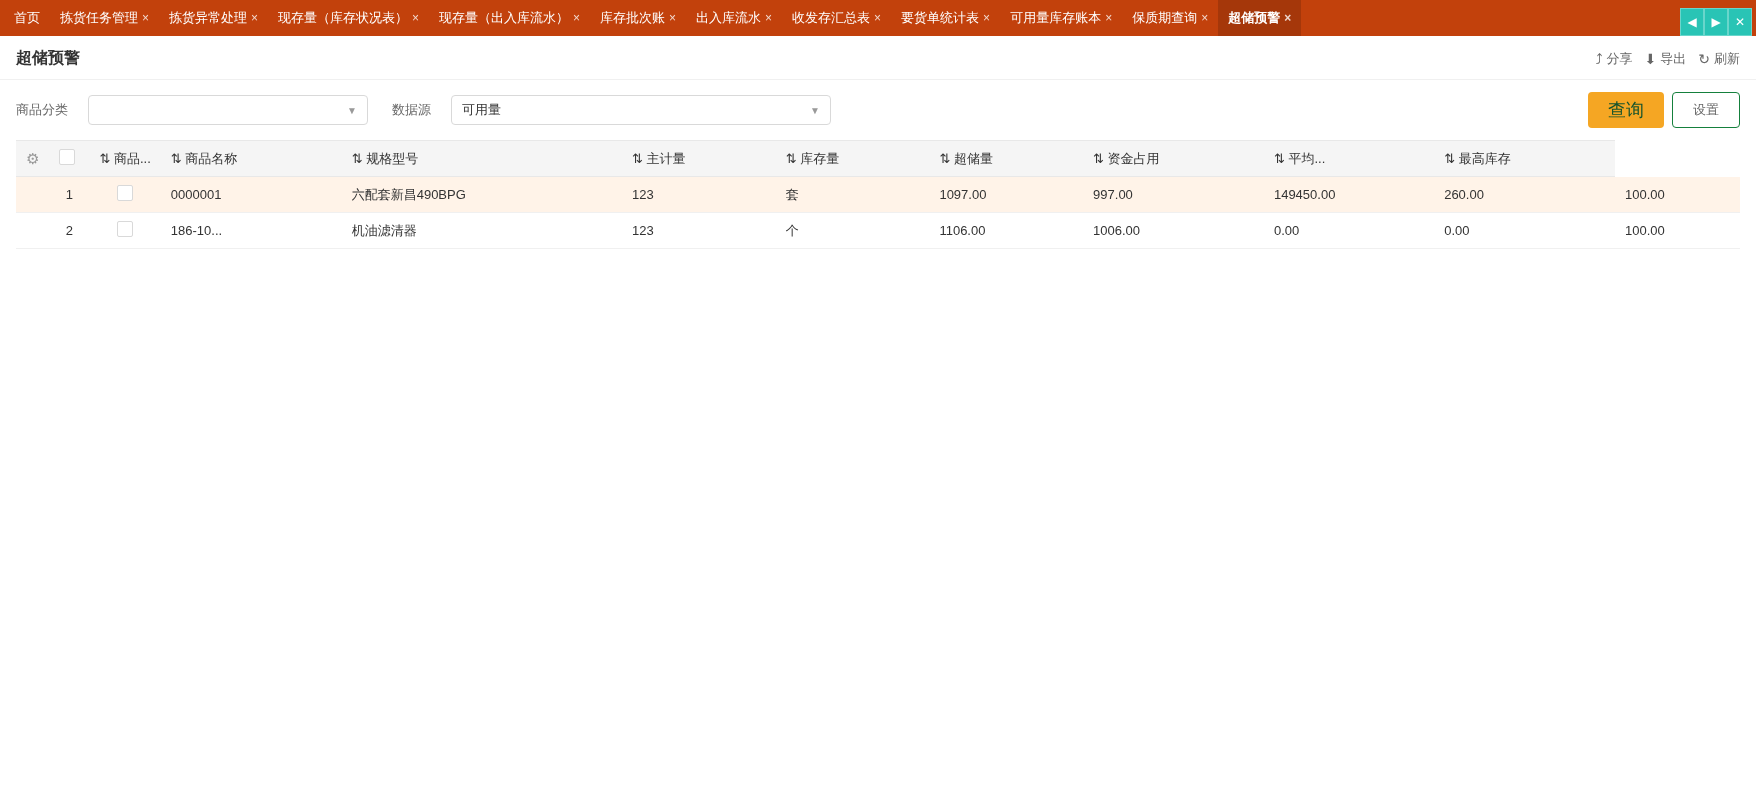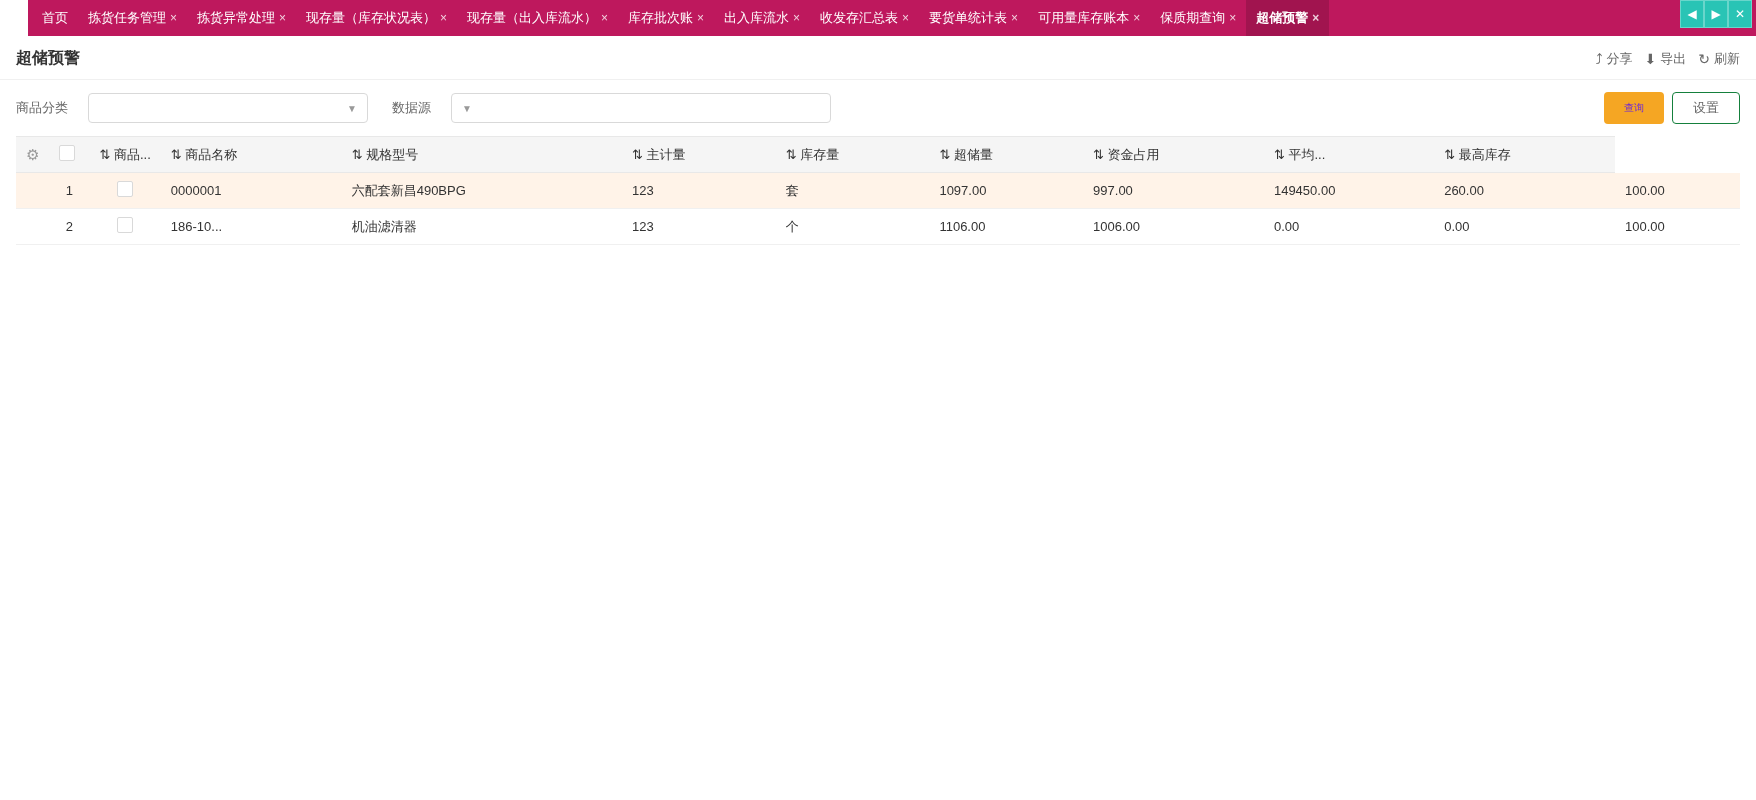--- a/index.html
+++ b/index.html
@@ -1,26 +1,25 @@
 <!DOCTYPE html>
 <html><head>
   <meta charset="utf-8">
   <style>
     * { margin: 0; padding: 0; box-sizing: border-box; }
     body { font-family: 'Microsoft YaHei', Arial, sans-serif; font-size: 13px; background: #fff; color: #333; width: 1756px; min-height: 800px; overflow-x: auto; }
 
     
     .top-nav {
-      background: #be185d;
-      display: flex;
-      align-items: flex-start;
+      background: #c2410c;
+      display: flex;
+      align-items: flex-end;
       height: 36px;
       padding: 0 4px;
       overflow: hidden;
-      margin-left: 28px;
     }
     .top-nav-item {
       display: flex;
       align-items: center;
       color: #fff;
       padding: 0 10px;
       height: 36px;
       cursor: pointer;
       white-space: nowrap;
       font-size: 13px;
@@ -119,26 +118,26 @@
     }
     .filter-select-value { color: #333; }
 
     .filter-actions {
       margin-left: auto;
       display: flex;
       gap: 8px;
     }
     .btn-query {
       background: #f5a623;
-      color: #6d28d9;
+      color: #14532d;
       border: none;
       border-radius: 4px;
       padding: 6px 20px;
       cursor: pointer;
-      font-size: 10px;
+      font-size: 18px;
     }
     .btn-settings {
       background: #fff;
       color: #666;
       border: 1px solid #15803d;
       border-radius: 4px;
       padding: 6px 20px;
       cursor: pointer;
       font-size: 13px;
     }
@@ -283,20 +282,21 @@
   <div class="filter-item">
     <span class="filter-label">商品分类</span>
     <div class="filter-select">
       <span class="filter-select-text"></span>
       <span class="filter-select-arrow">▼</span>
     </div>
   </div>
   <div class="filter-item">
     <span class="filter-label">数据源</span>
     <div class="filter-select filter-select-datasource">
+      <span class="filter-select-text filter-select-value">可用量</span>
       <span class="filter-select-arrow">▼</span>
     </div>
   </div>
   <div class="filter-actions">
     <button class="btn-query">查询</button>
     <button class="btn-settings">设置</button>
   </div>
 </div>
 
 <div class="table-container">

